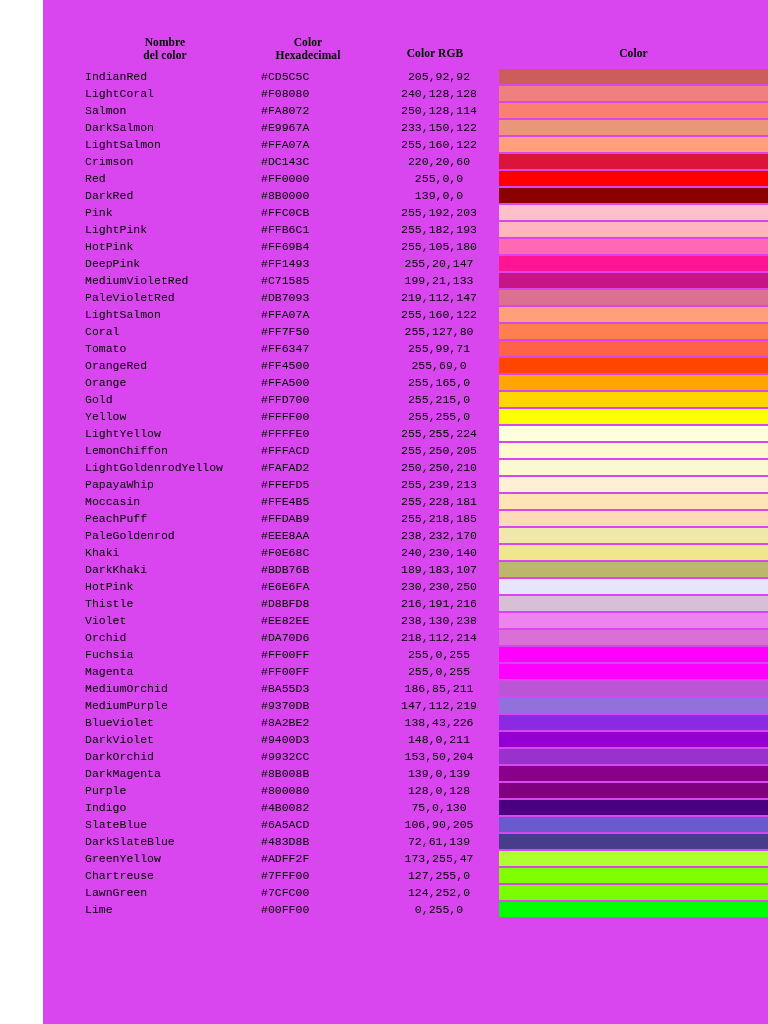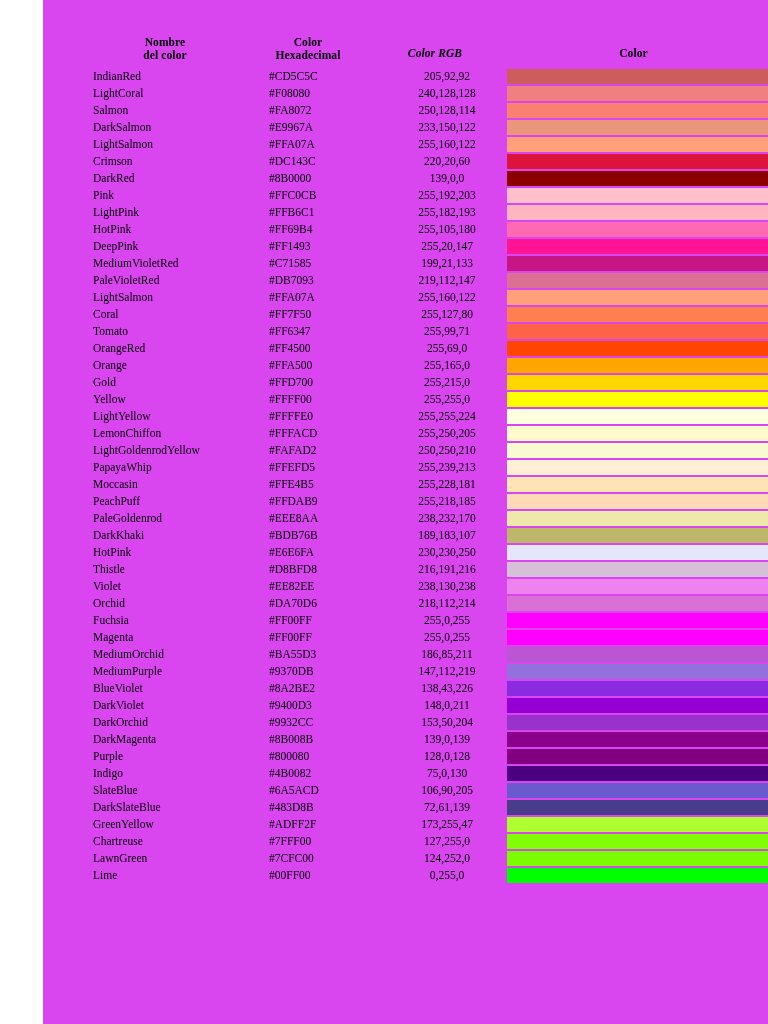--- a/index.html
+++ b/index.html
@@ -35,30 +35,31 @@
   .th {
     position: absolute;
     font-weight: bold;
     font-size: 11.5px;
     line-height: 12.5px;
     text-align: center;
     letter-spacing: 0.1px;
   }
   .th-name   { left: 42px;  width: 160px; top: 0px; }
   .th-hex    { left: 205px; width: 120px; top: 0px; }
-  .th-rgb    { left: 330px; width: 124px; top: 11px; font-style: italic; }
+  .th-rgb    { left: 330px; width: 124px; top: 11px; }
   .th-color  { left: 456px; width: 269px; top: 11px; }
   .th span { display: block; }
 
   
   .tbody {
     position: absolute;
     top: 68px;
-    left: 8px;
+    left: 0;
     width: 672px;
+    font-family: Liberation Mono, monospace;
   }
   .row {
     position: relative;
     height: 17px;
   }
   .cell {
     position: absolute;
     font-size: 11.5px;
     line-height: 17px;
     white-space: nowrap;
@@ -125,20 +126,26 @@
         <div class="cell c-rgb">255,160,122</div>
         <div class="swatch" style="background-color: rgb(255, 160, 122);"></div>
       </div>
       <div class="row">
         <div class="cell c-name">Crimson</div>
         <div class="cell c-hex">#DC143C</div>
         <div class="cell c-rgb">220,20,60</div>
         <div class="swatch" style="background-color: rgb(220, 20, 60);"></div>
       </div>
       <div class="row">
+        <div class="cell c-name">Red</div>
+        <div class="cell c-hex">#FF0000</div>
+        <div class="cell c-rgb">255,0,0</div>
+        <div class="swatch" style="background-color: rgb(255, 0, 0);"></div>
+      </div>
+      <div class="row">
         <div class="cell c-name">DarkRed</div>
         <div class="cell c-hex">#8B0000</div>
         <div class="cell c-rgb">139,0,0</div>
         <div class="swatch" style="background-color: rgb(139, 0, 0);"></div>
       </div>
       <div class="row">
         <div class="cell c-name">Pink</div>
         <div class="cell c-hex">#FFC0CB</div>
         <div class="cell c-rgb">255,192,203</div>
         <div class="swatch" style="background-color: rgb(255, 192, 203);"></div>
@@ -251,20 +258,26 @@
         <div class="cell c-rgb">255,218,185</div>
         <div class="swatch" style="background-color: rgb(255, 218, 185);"></div>
       </div>
       <div class="row">
         <div class="cell c-name">PaleGoldenrod</div>
         <div class="cell c-hex">#EEE8AA</div>
         <div class="cell c-rgb">238,232,170</div>
         <div class="swatch" style="background-color: rgb(238, 232, 170);"></div>
       </div>
       <div class="row">
+        <div class="cell c-name">Khaki</div>
+        <div class="cell c-hex">#F0E68C</div>
+        <div class="cell c-rgb">240,230,140</div>
+        <div class="swatch" style="background-color: rgb(240, 230, 140);"></div>
+      </div>
+      <div class="row">
         <div class="cell c-name">DarkKhaki</div>
         <div class="cell c-hex">#BDB76B</div>
         <div class="cell c-rgb">189,183,107</div>
         <div class="swatch" style="background-color: rgb(189, 183, 107);"></div>
       </div>
       <div class="row">
         <div class="cell c-name">HotPink</div>
         <div class="cell c-hex">#E6E6FA</div>
         <div class="cell c-rgb">230,230,250</div>
         <div class="swatch" style="background-color: rgb(230, 230, 250);"></div>

